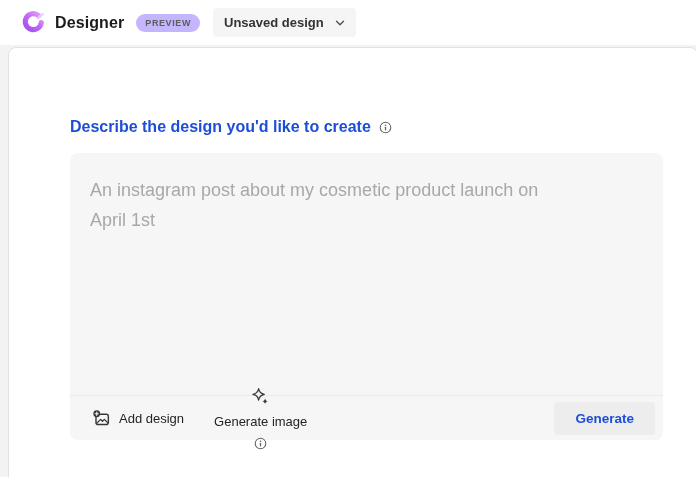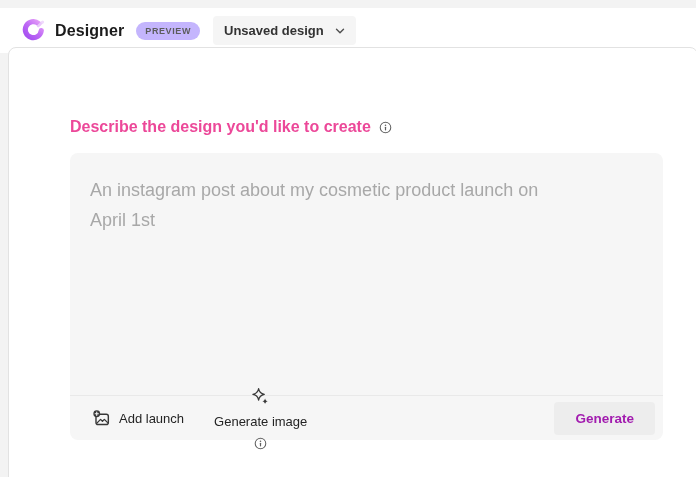--- a/index.html
+++ b/index.html
@@ -6,21 +6,21 @@
   html, body {
     width: 696px; height: 477px;
     overflow: hidden;
     background: #f3f3f3;
     font-family: "Liberation Sans", sans-serif;
     position: relative;
   }
 
   
   .topbar {
-    position: absolute; top: 8px; left: 0; right: 0; height: 45px;
+    position: absolute; top: 0; left: 0; right: 0; height: 45px;
     background: #ffffff;
     display: flex; align-items: center;
     padding-left: 22px;
   }
   .logo { width: 24px; height: 24px; margin-right: 9px; flex: 0 0 auto; }
   .app-name {
     font-size: 16px; font-weight: 700; color: #1b1b1b;
     margin-right: 12px; letter-spacing: 0.1px;
   }
   .preview-badge {
@@ -44,21 +44,21 @@
     background: #ffffff;
     border: 1px solid #e2e2e2;
     border-radius: 8px 8px 0 0;
   }
   .card-content { padding-left: 61px; }
 
   .heading-row {
     margin-top: 70px;
     display: flex; align-items: center; gap: 8px;
   }
-  .heading { font-size: 16px; font-weight: 700; color: #ec4899; }
+  .heading { font-size: 16px; font-weight: 700; color: #1d4ed8; }
   .info-icon { width: 13px; height: 13px; display: block; flex: 0 0 auto; }
 
   
   .prompt-box {
     margin-top: 17px;
     width: 593px; height: 287px;
     background: #f6f6f6;
     border-radius: 8px;
     display: flex; flex-direction: column;
   }
@@ -81,21 +81,21 @@
     display: flex; align-items: center; gap: 8px;
     background: transparent; border: none; cursor: pointer;
     font-family: "Liberation Sans", sans-serif;
     font-size: 13px; font-weight: 400; color: #242424;
     padding: 6px 4px;
   }
   .tool-btn + .tool-btn { margin-left: 22px; flex-direction: column; }
   .tool-icon { width: 19px; height: 19px; display: block; flex: 0 0 auto; }
   .spacer { flex: 1; }
   .generate-btn {
-    background: #ededed; color: #a21caf;
+    background: #ededed; color: #1d4ed8;
     border: none; border-radius: 4px;
     padding: 9px 21px;
     font-family: "Liberation Sans", sans-serif;
     font-size: 13.5px; font-weight: 700;
     cursor: default;
   }
 </style>
 </head>
 <body>
 
@@ -139,21 +139,21 @@
 
       <div class="prompt-toolbar">
 
         <button class="tool-btn">
           <svg class="tool-icon" viewBox="0 0 20 20">
             <rect x="4.2" y="5.6" width="13" height="10.8" rx="2.2" fill="none" stroke="#383838" stroke-width="1.5"></rect>
             <path d="M5.4 14.6 L9 10.9 L11 12.9 L13 10.9 L16.2 14.1" fill="none" stroke="#383838" stroke-width="1.4" stroke-linecap="round" stroke-linejoin="round"></path>
             <circle cx="5" cy="5" r="3.6" fill="#383838"></circle>
             <path d="M5 3.3 L5 6.7 M3.3 5 L6.7 5" stroke="#f6f6f6" stroke-width="1.2" stroke-linecap="round"></path>
           </svg>
-          <span>Add launch</span>
+          <span>Add design</span>
         </button>
 
         <button class="tool-btn">
           <svg class="tool-icon" viewBox="0 0 20 20">
             <path d="M8 1.8 C8.6 5, 10.8 7.2, 14 7.8 C10.8 8.4, 8.6 10.6, 8 13.8 C7.4 10.6, 5.2 8.4, 2 7.8 C5.2 7.2, 7.4 5, 8 1.8 Z" fill="none" stroke="#383838" stroke-width="1.3" stroke-linejoin="round"></path>
             <path d="M14.8 12 C15.1 13.6, 16.2 14.7, 17.8 15 C16.2 15.3, 15.1 16.4, 14.8 18 C14.5 16.4, 13.4 15.3, 11.8 15 C13.4 14.7, 14.5 13.6, 14.8 12 Z" fill="#383838"></path>
           </svg>
           <span>Generate image</span>
           <svg class="info-icon" viewBox="0 0 14 14">
             <circle cx="7" cy="7" r="5.7" fill="none" stroke="#5f5f5f" stroke-width="1.1"></circle>

